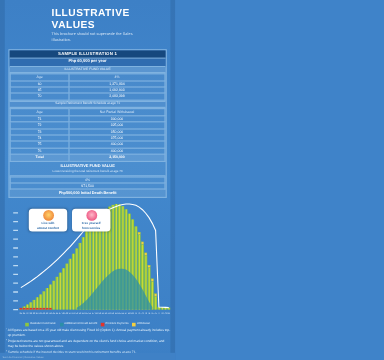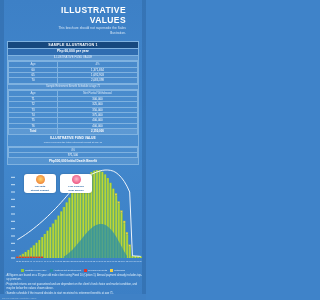--- a/index.html
+++ b/index.html
@@ -12,21 +12,21 @@
   }
   .page{
     position:absolute;inset:0;
     background:linear-gradient(180deg,#3d80c6 0%,#4288cd 45%,#3c7fc5 100%);
     display:flex;flex-direction:column;
   }
   .edge-l,.edge-r{position:absolute;top:0;bottom:0;width:4px;background:#2f6aa8;opacity:.55;}
   .edge-l{left:0;} .edge-r{right:0;}
 
   
-  .header{padding:5px 20px 3px;text-align:right;margin-left:23px;}
+  .header{padding:5px 20px 3px;text-align:left;margin-left:23px;}
   .title{
     font-size:8.5px;font-weight:bold;color:#ffffff;
     letter-spacing:.4px;line-height:10px;
   }
   .subtitle{
     font-size:3.1px;color:#d9e8f7;line-height:5px;margin-top:1px;
     letter-spacing:.1px;
   }
 
   

